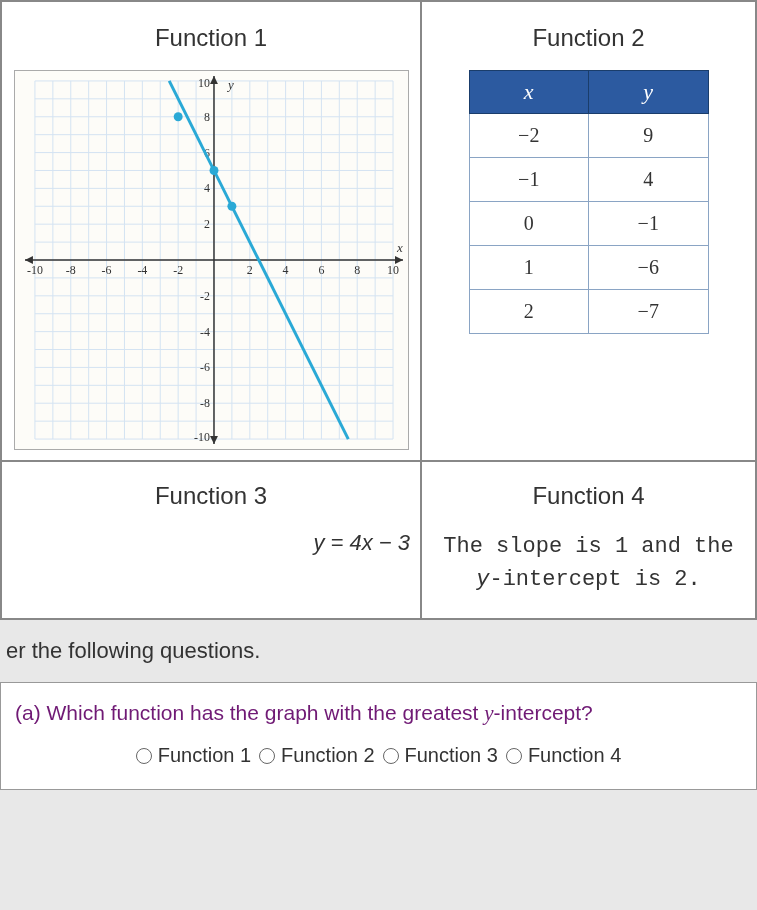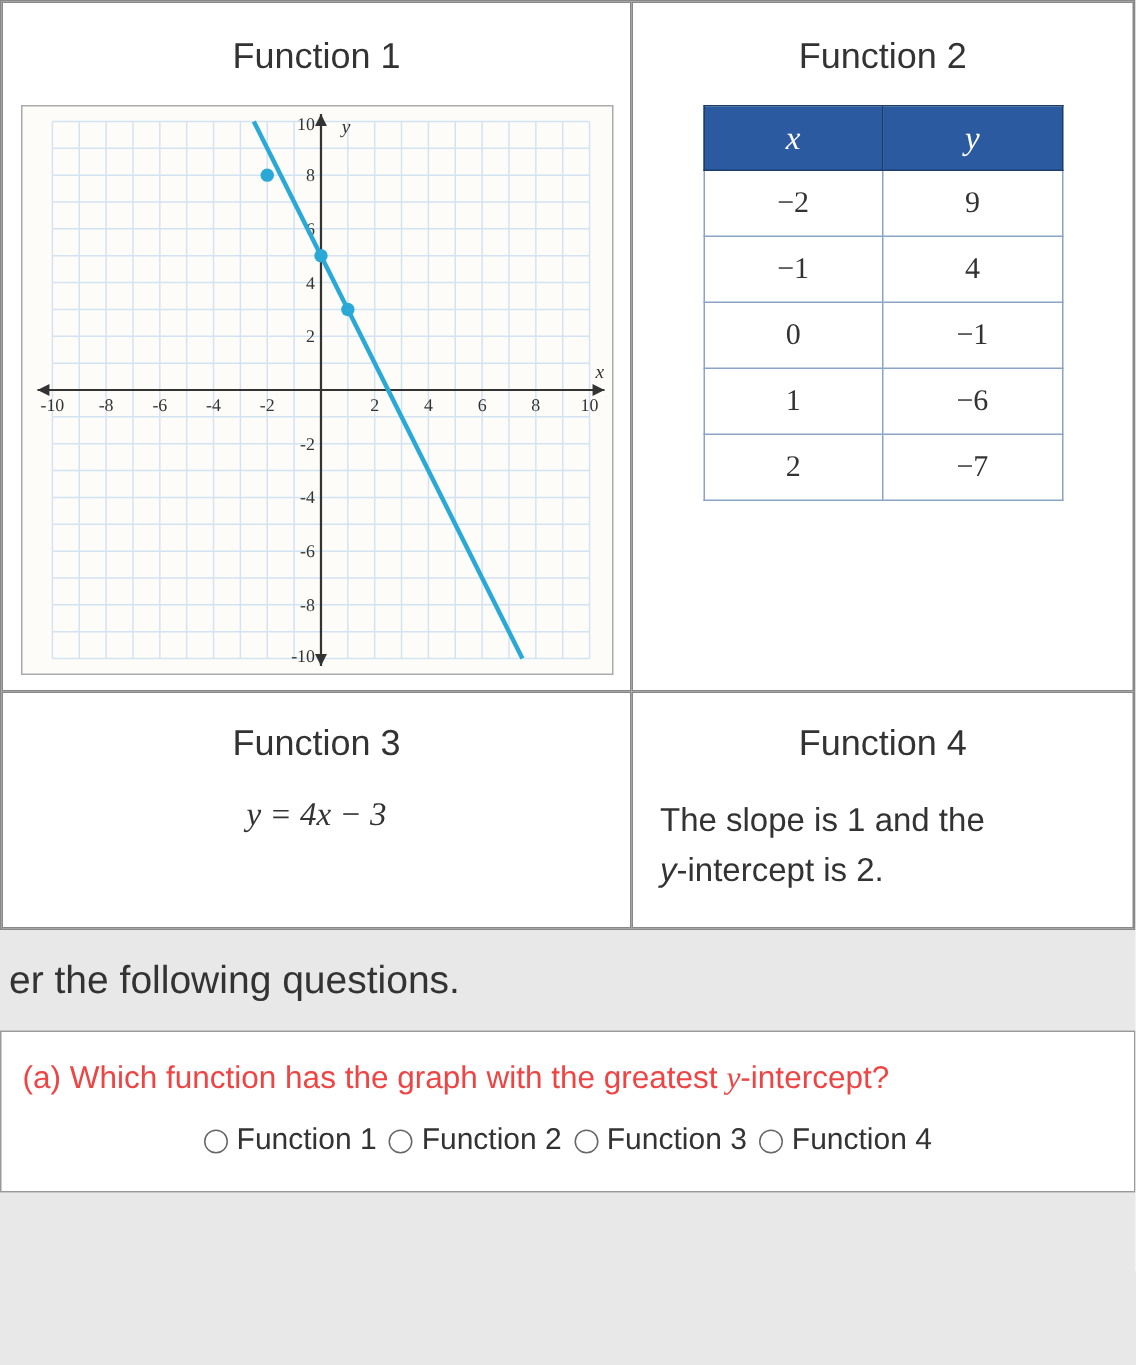--- a/index.html
+++ b/index.html
@@ -57,46 +57,47 @@
     font-size: 20px;
     font-family: "Times New Roman", serif;
     background: #fff;
   }
   .fn3-title, .fn4-title {
     text-align: center;
     font-size: 24px;
     padding: 10px 0 20px 0;
   }
   .equation {
-    text-align: center;
-    font-family: Liberation Serif, serif;
+    text-align: right;
+    font-family: Liberation Sans, sans-serif;
     font-style: italic;
     font-size: 22px;
     padding-bottom: 12px;
   }
   .desc {
-    font-size: 22px;
-    font-family: Liberation Sans, sans-serif;
+    text-align: center;
+    font-size: 22px;
+    font-family: Liberation Mono, monospace;
     line-height: 1.5;
     padding: 0 8px 12px 8px;
   }
   .desc .ital { font-style: italic; }
   .prompt {
-    font-size: 26px;
+    font-size: 22px;
     padding: 18px 0 18px 6px;
     color: #333;
   }
   .question-box {
     border: 1px solid #999;
     background: #fff;
     padding: 18px 14px 22px 14px;
   }
   .q-text {
     font-size: 21px;
-    color: #ef4444;
+    color: #701a75;
     margin-bottom: 18px;
   }
   .q-text .ital { font-style: italic; font-family: "Times New Roman", serif; }
   .options {
     display: flex;
     gap: 8px;
     justify-content: center;
     font-size: 20px;
   }
   .option {

